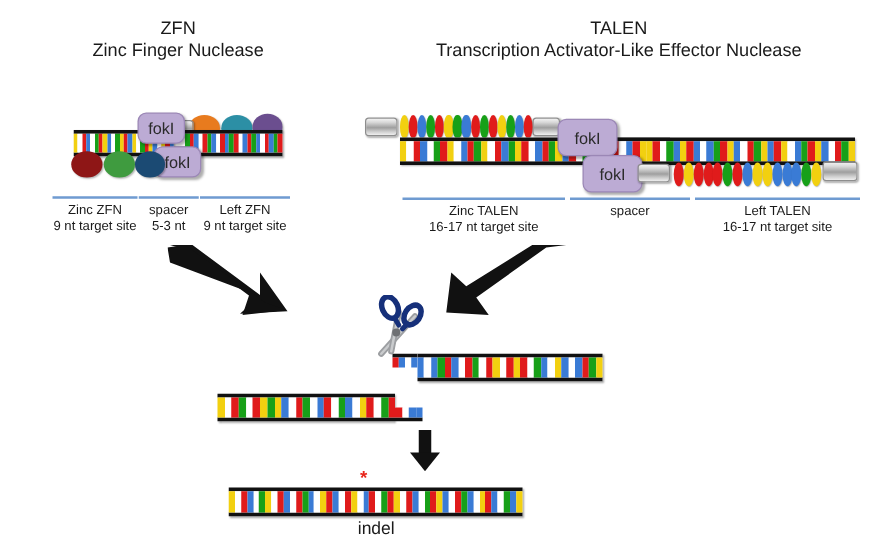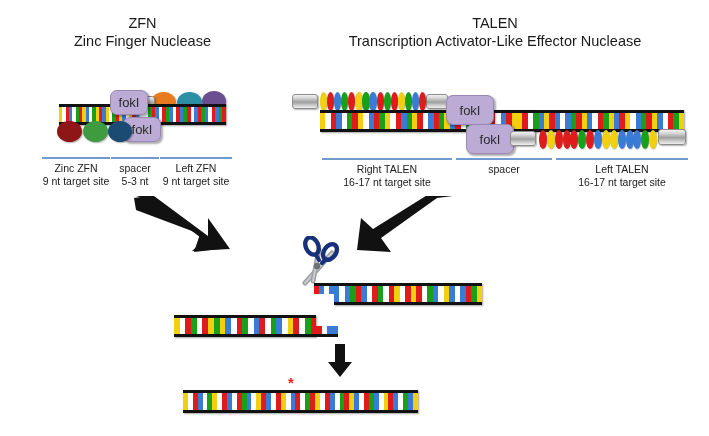--- a/index.html
+++ b/index.html
@@ -300,21 +300,21 @@
       <div style="position: absolute; border-radius: 50%; box-shadow: rgba(0, 0, 0, 0.3) 0.5px 0.5px 1px; left: 70.8px; top: 0px; width: 8.024px; height: 19px; background: rgb(242, 208, 16);"></div>
       <div style="position: absolute; border-radius: 50%; box-shadow: rgba(0, 0, 0, 0.3) 0.5px 0.5px 1px; left: 78.6667px; top: 0px; width: 8.024px; height: 19px; background: rgb(58, 123, 213);"></div>
       <div style="position: absolute; border-radius: 50%; box-shadow: rgba(0, 0, 0, 0.3) 0.5px 0.5px 1px; left: 86.5333px; top: 0px; width: 8.024px; height: 19px; background: rgb(58, 123, 213);"></div>
       <div style="position: absolute; border-radius: 50%; box-shadow: rgba(0, 0, 0, 0.3) 0.5px 0.5px 1px; left: 94.4px; top: 0px; width: 8.024px; height: 19px; background: rgb(58, 123, 213);"></div>
       <div style="position: absolute; border-radius: 50%; box-shadow: rgba(0, 0, 0, 0.3) 0.5px 0.5px 1px; left: 102.267px; top: 0px; width: 8.024px; height: 19px; background: rgb(23, 160, 24);"></div>
       <div style="position: absolute; border-radius: 50%; box-shadow: rgba(0, 0, 0, 0.3) 0.5px 0.5px 1px; left: 110.133px; top: 0px; width: 8.024px; height: 19px; background: rgb(242, 208, 16);"></div>
     </div>
 
   <div class="seg" style="left:322px; top:158px; width:130px;">
     <div class="bar"></div>
-    <div class="l1">Right TALEN</div>
+    <div class="l1">Zinc TALEN</div>
     <div class="l2">16-17 nt target site</div>
   </div>
   <div class="seg" style="left:456px; top:158px; width:96px;">
     <div class="bar"></div>
     <div class="l1">spacer</div>
   </div>
   <div class="seg" style="left:556px; top:158px; width:132px;">
     <div class="bar"></div>
     <div class="l1">Left TALEN</div>
     <div class="l2">16-17 nt target site</div>
@@ -486,14 +486,15 @@
       <div class="bp" style="background: rgb(58, 123, 213);"></div>
       <div class="bp" style="background: rgb(255, 255, 255);"></div>
       <div class="bp" style="background: rgb(242, 208, 16);"></div>
       <div class="bp" style="background: rgb(224, 27, 27);"></div>
       <div class="bp" style="background: rgb(58, 123, 213);"></div>
       <div class="bp" style="background: rgb(255, 255, 255);"></div>
       <div class="bp" style="background: rgb(23, 160, 24);"></div>
       <div class="bp" style="background: rgb(58, 123, 213);"></div>
       <div class="bp" style="background: rgb(242, 208, 16);"></div>
     </div>
+  <div class="indel-label" style="left:236px; top:414px; width:130px;">indel</div>
 
 </div>
 
 </body></html>

